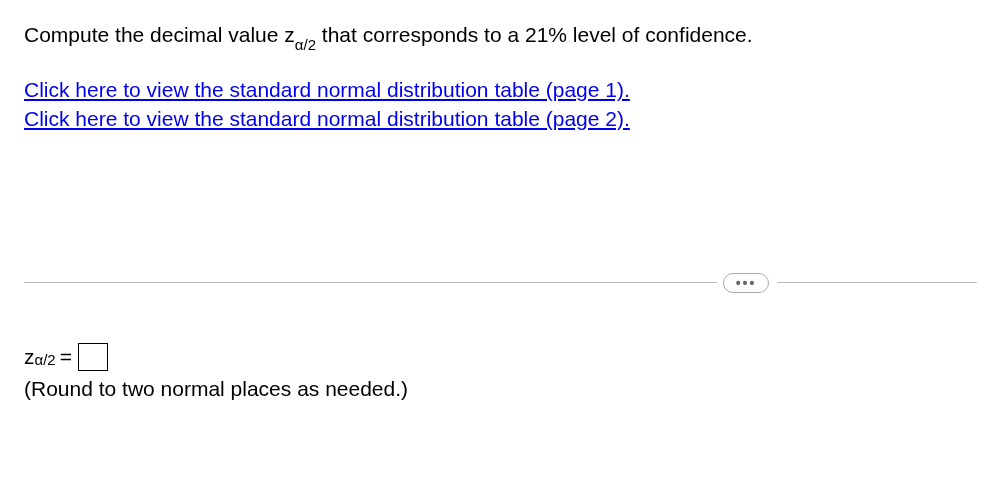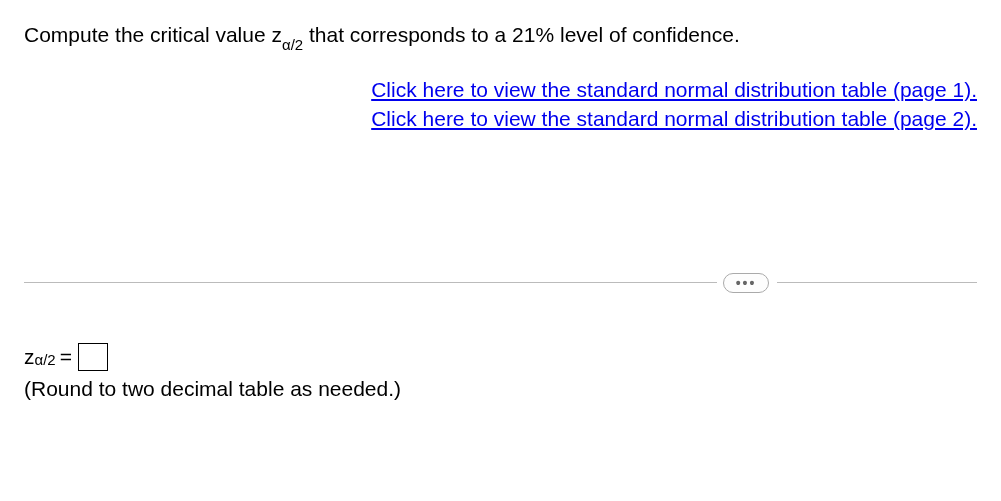--- a/index.html
+++ b/index.html
@@ -14,21 +14,20 @@
       background: #fff;
       padding: 20px 24px;
       width: 1001px;
       height: 501px;
     }
     .question {
       margin-bottom: 24px;
       line-height: 1.4;
     }
     .links-block {
-      text-align: right;
     }
     .link {
       color: #0000EE;
       text-decoration: underline;
       cursor: pointer;
       display: block;
       line-height: 1.35;
     }
     .divider-row {
       display: flex;
@@ -88,21 +87,21 @@
       padding: 0;
     }
     .hint {
       font-size: 21px;
     }
   </style>
 </head>
 <body>
 
 <div class="question">
-  <span>Compute the critical value </span><span class="z-label-base">z</span><span class="z-label-sub">α/2</span><span> that corresponds to a 21% level of confidence.</span>
+  <span>Compute the decimal value </span><span class="z-label-base">z</span><span class="z-label-sub">α/2</span><span> that corresponds to a 21% level of confidence.</span>
 </div>
 
 <div class="links-block">
   <a class="link">Click here to view the standard normal distribution table (page 1).</a>
   <a class="link">Click here to view the standard normal distribution table (page 2).</a>
 </div>
 
 <div class="divider-row">
   <div class="divider-line"></div>
   <div class="more-pill">
@@ -111,13 +110,13 @@
   <div class="divider-line right"></div>
 </div>
 
 <div class="answer-row">
   <span class="z-label-base">z</span>
     <span class="z-label-sub">α/2</span>
   <span class="equals">=</span>
   <input type="text" class="answer-input" value="" style="">
 </div>
 
-<div class="hint">(Round to two decimal table as needed.)</div>
+<div class="hint">(Round to two normal places as needed.)</div>
 
 </body></html>

